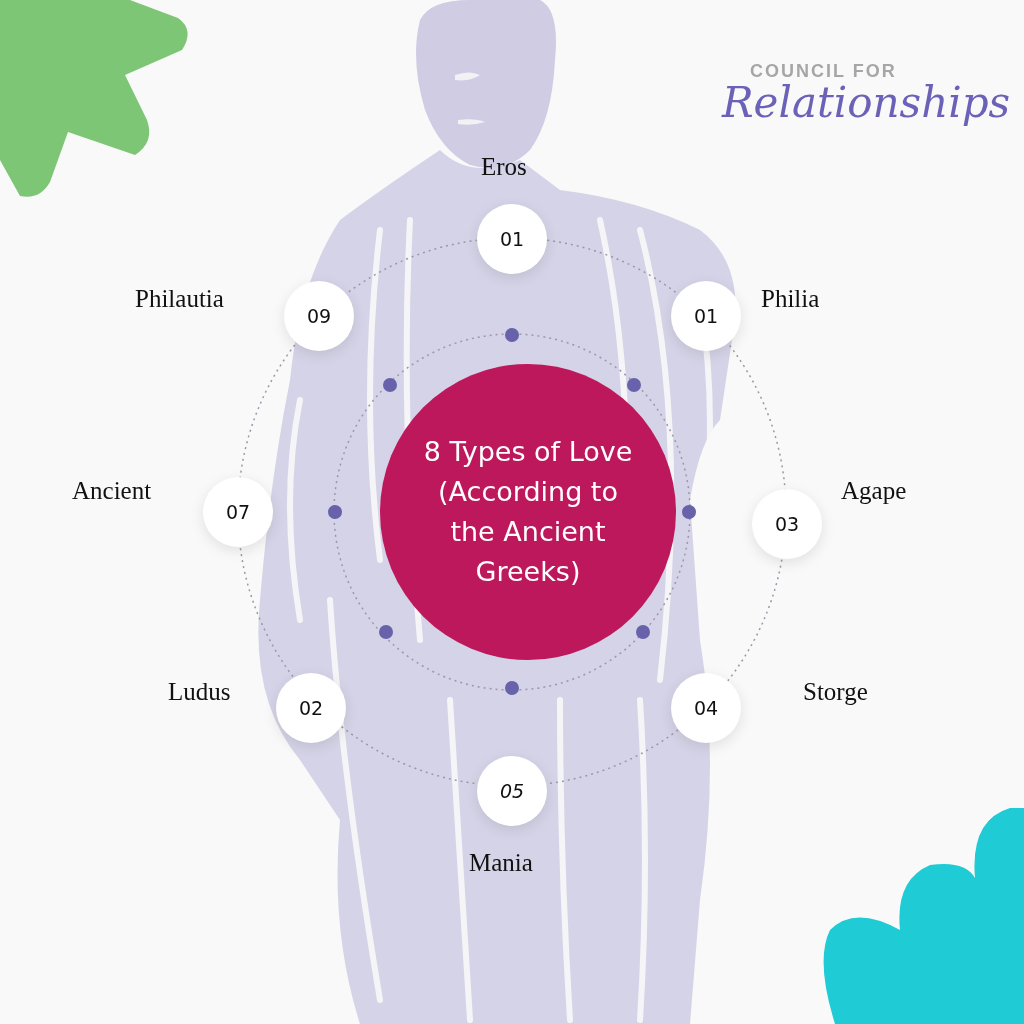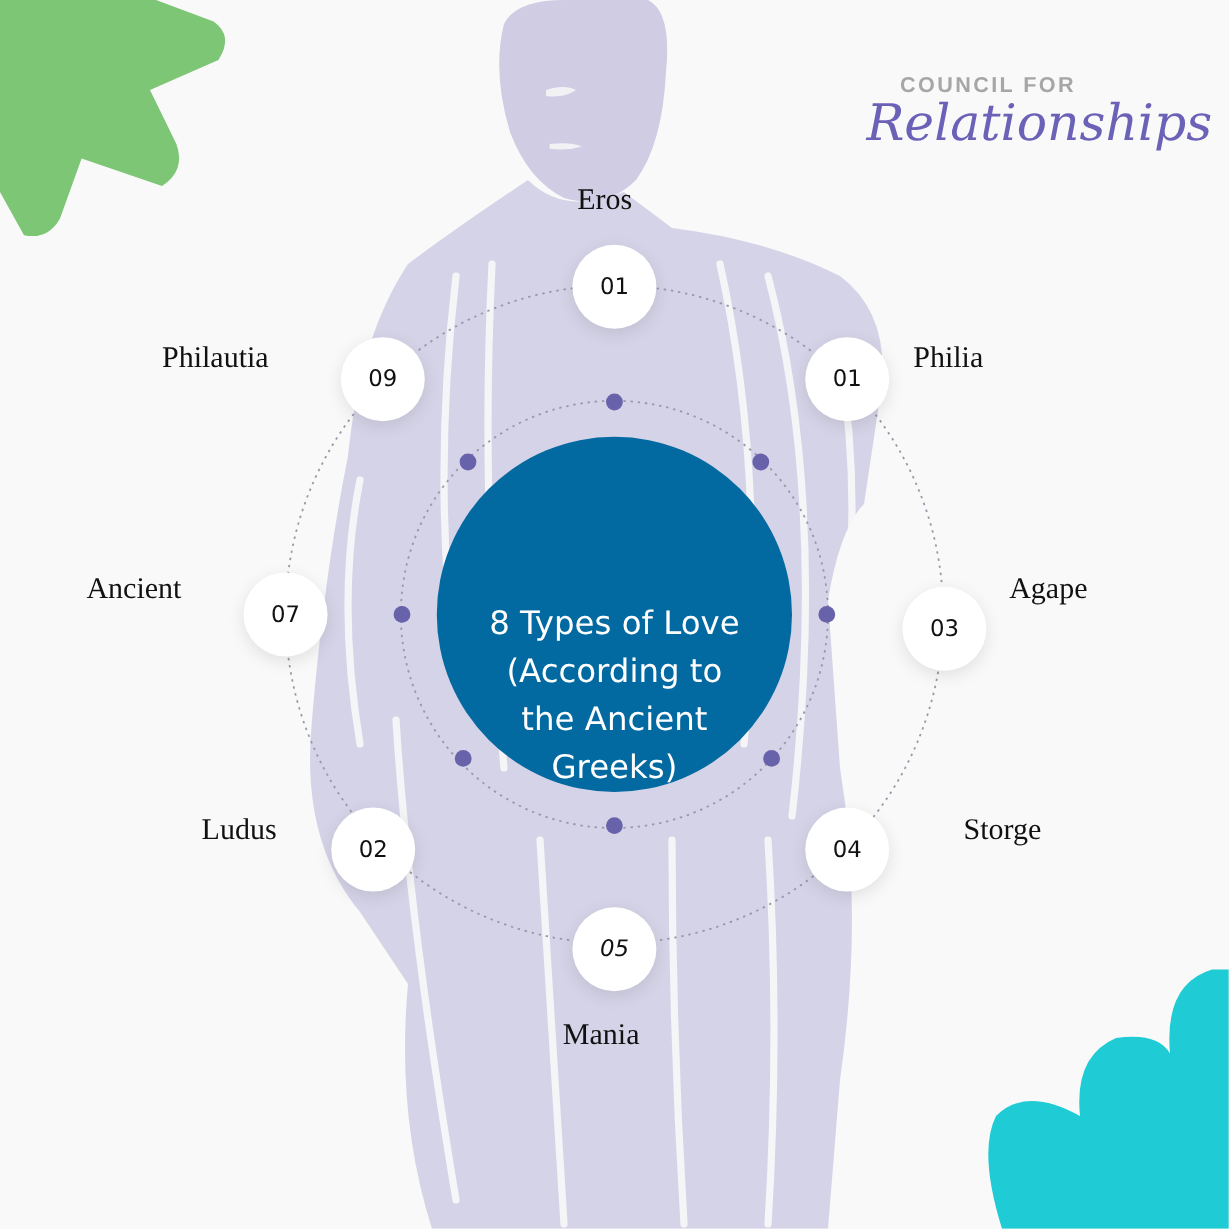--- a/index.html
+++ b/index.html
@@ -1,20 +1,20 @@
 <!DOCTYPE html>
 <html><head>
 <meta charset="utf-8">
 <style>
   html, body { margin: 0; padding: 0; }
   body { width: 1024px; height: 1024px; background: #f9f9f9; position: relative; overflow: hidden; font-family: "DejaVu Sans", sans-serif; }
   .layer { position: absolute; left: 0; top: 0; width: 1024px; height: 1024px; }
   .num-circle { position: absolute; width: 70px; height: 70px; border-radius: 50%; background: #ffffff; box-shadow: 0 4px 14px rgba(0,0,0,0.10); display: flex; align-items: center; justify-content: center; font-family: "DejaVu Sans", sans-serif; font-size: 19px; color: #111; }
   .label { position: absolute; font-family: Liberation Serif, serif; font-size: 25px; color: #111; white-space: nowrap; line-height: 30px; }
-  .center-disc { position: absolute; left: 364px; top: 364px; width: 296px; height: 296px; border-radius: 50%; background: #0369a1; display: flex; align-items: flex-end; justify-content: center; text-align: center; }
+  .center-disc { position: absolute; left: 380px; top: 364px; width: 296px; height: 296px; border-radius: 50%; background: #be185d; display: flex; align-items: center; justify-content: center; text-align: center; }
   .center-text { color: #ffffff; font-family: "DejaVu Sans", sans-serif; font-size: 27px; line-height: 40px; width: 220px; }
   .logo { position: absolute; left: 722px; top: 58px; width: 280px; }
   .logo-top { font-family: Liberation Sans, sans-serif; font-size: 18px; letter-spacing: 2px; color: #a6a6a6; font-weight: bold; margin-left: 28px; line-height: 26px; }
   .logo-bottom { font-family: "DejaVu Serif", serif; font-style: italic; font-size: 42px; color: #6b62b8; line-height: 46px; margin-top: -4px; }
 </style>
 </head>
 <body>
 
 <svg class="layer" viewBox="0 0 1024 1024">
   <g fill="#cfcce4">

